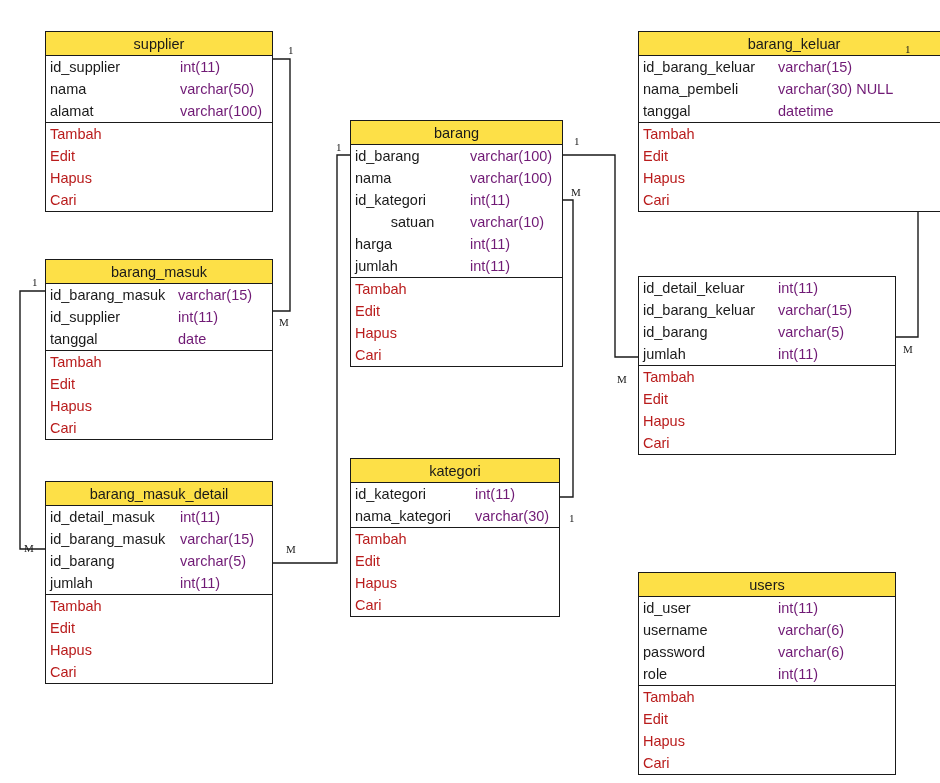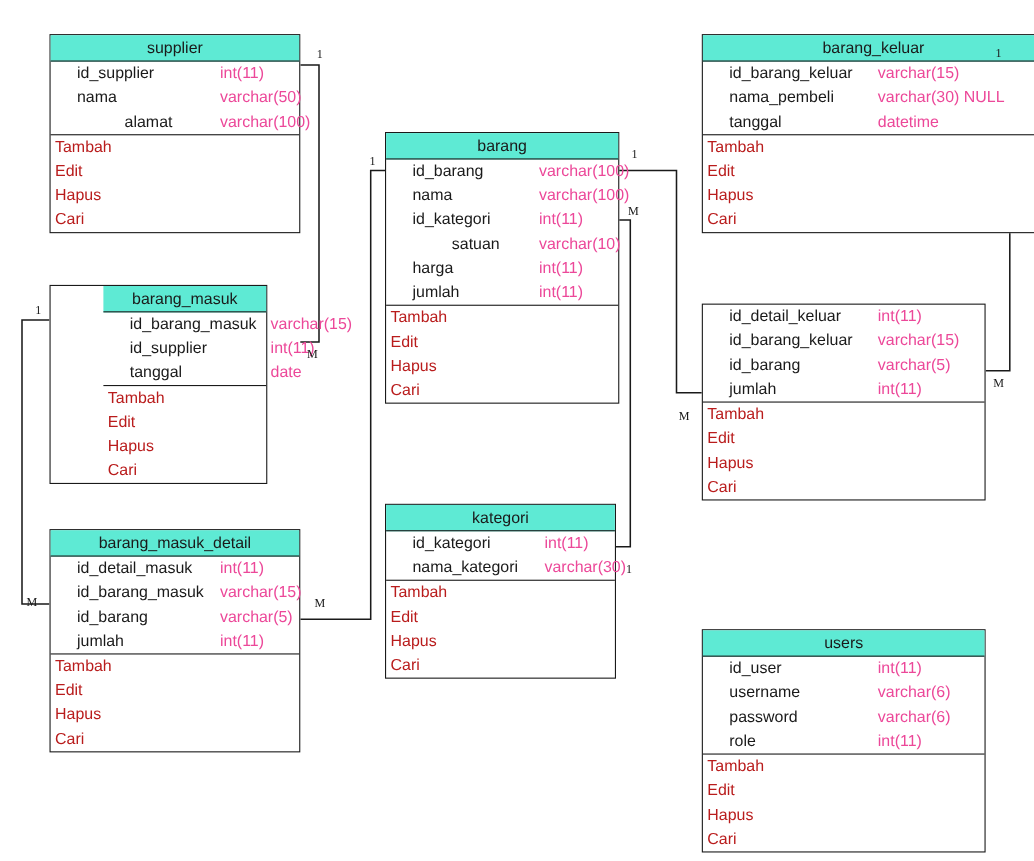--- a/index.html
+++ b/index.html
@@ -29,45 +29,44 @@
     border: 1.6px solid #1a1a1a;
     background: #ffffff;
     box-sizing: border-box;
   }
   .entity-title {
     height: 24px;
     line-height: 24px;
     text-align: center;
     font-size: 14.5px;
     color: #1a1a1a;
-    background: #5eead4;
+    background: #fde047;
     border-bottom: 1px solid #1a1a1a;
     box-sizing: border-box;
     white-space: nowrap;
     overflow: hidden;
   }
   .attr-list {
     border-bottom: 1.6px solid #1a1a1a;
   }
   .attr-row {
     display: flex;
     height: 22px;
     align-items: center;
     box-sizing: border-box;
     padding-left: 4px;
-    margin-left: 20px;
   }
   .attr-name {
     font-size: 14.5px;
     color: #1a1a1a;
     white-space: nowrap;
   }
   .attr-type {
     font-size: 14.5px;
-    color: #ec4899;
+    color: #701a75;
     white-space: nowrap;
   }
   .op-row {
     height: 22px;
     line-height: 22px;
     padding-left: 4px;
     font-size: 14.5px;
     color: #b91c1c;
     white-space: nowrap;
   }
@@ -98,32 +97,32 @@
         <div class="attr-list">
           <div class="attr-row">
             <span class="attr-name" style="width: 130px; flex: 0 0 130px;">id_supplier</span>
             <span class="attr-type">int(11)</span>
           </div>
           <div class="attr-row">
             <span class="attr-name" style="width: 130px; flex: 0 0 130px;">nama</span>
             <span class="attr-type">varchar(50)</span>
           </div>
           <div class="attr-row">
-            <span class="attr-name" style="width: 130px; flex: 0 0 130px; text-align: center;">alamat</span>
+            <span class="attr-name" style="width: 130px; flex: 0 0 130px;">alamat</span>
             <span class="attr-type">varchar(100)</span>
           </div>
         </div>
         <div>
           <div class="op-row">Tambah</div>
           <div class="op-row">Edit</div>
           <div class="op-row">Hapus</div>
           <div class="op-row">Cari</div>
         </div>
       </div>
-      <div class="entity" style="left: 45px; top: 259px; width: 198px; padding-left: 48px;">
+      <div class="entity" style="left: 45px; top: 259px; width: 228px;">
         <div class="entity-title">barang_masuk</div>
         <div class="attr-list">
           <div class="attr-row">
             <span class="attr-name" style="width: 128px; flex: 0 0 128px;">id_barang_masuk</span>
             <span class="attr-type">varchar(15)</span>
           </div>
           <div class="attr-row">
             <span class="attr-name" style="width: 128px; flex: 0 0 128px;">id_supplier</span>
             <span class="attr-type">int(11)</span>
           </div>

